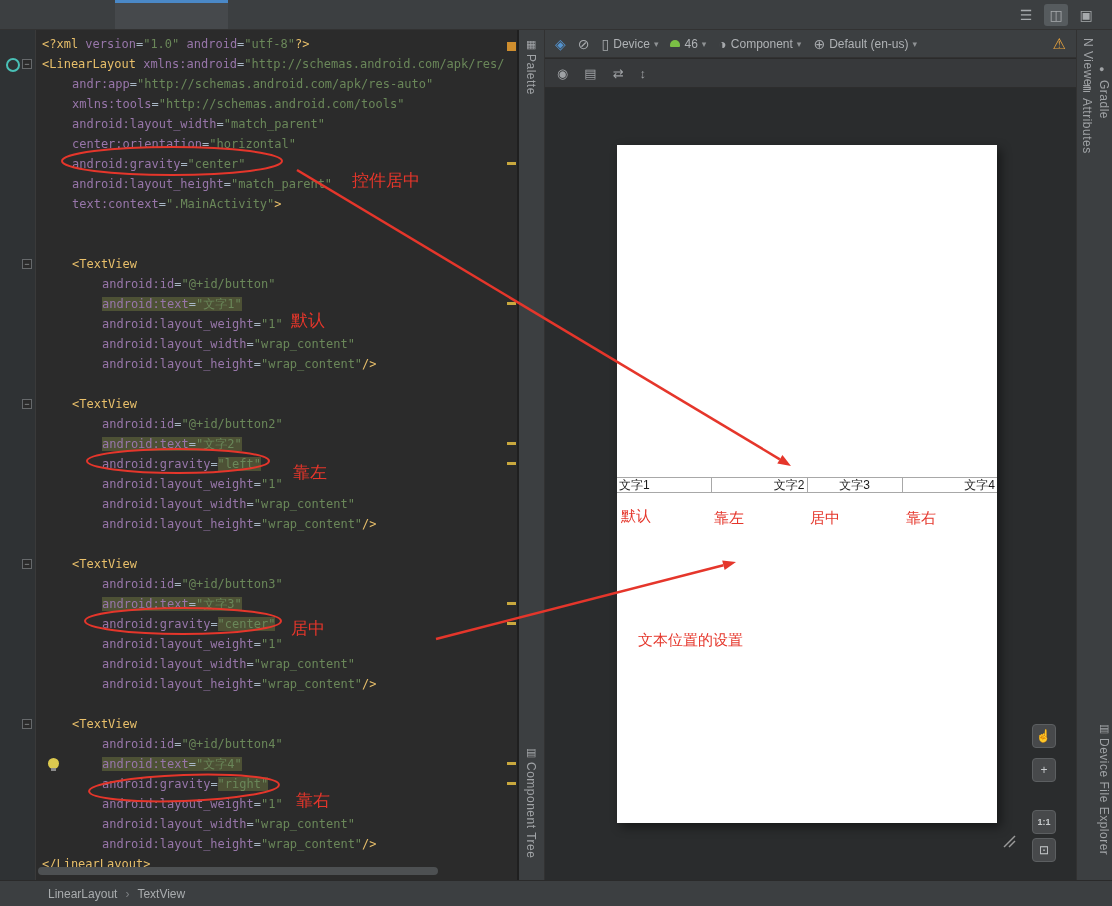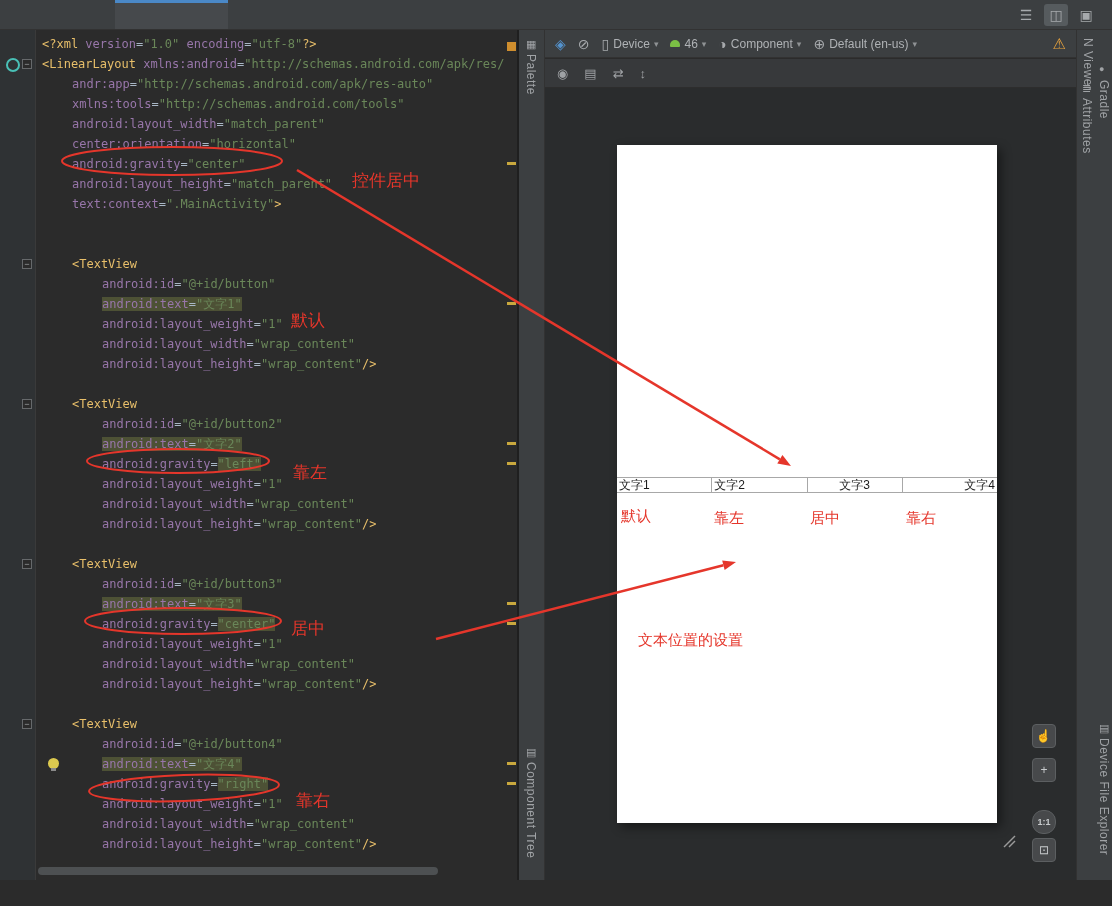--- a/index.html
+++ b/index.html
@@ -85,21 +85,21 @@
 
   <div class="gutter" id="editor-gutter">
       <div class="fold-marker" style="top: 29px;">−</div>
       <div class="fold-marker" style="top: 229px;">−</div>
       <div class="fold-marker" style="top: 369px;">−</div>
       <div class="fold-marker" style="top: 529px;">−</div>
       <div class="fold-marker" style="top: 689px;">−</div>
       <div class="run-icon" style="top: 28px;"></div>
     </div>
   <div id="code-editor">
-      <div class="code-line" style="padding-left: 6px;"><span class="tk-t">&lt;?xml </span><span class="tk-a">version</span><span class="tk-p">=</span><span class="tk-v">"1.0"</span><span class="tk-p"> </span><span class="tk-a">encoding</span><span class="tk-p">=</span><span class="tk-v">"utf-8"</span><span class="tk-t">?&gt;</span></div>
+      <div class="code-line" style="padding-left: 6px;"><span class="tk-t">&lt;?xml </span><span class="tk-a">version</span><span class="tk-p">=</span><span class="tk-v">"1.0"</span><span class="tk-p"> </span><span class="tk-a">android</span><span class="tk-p">=</span><span class="tk-v">"utf-8"</span><span class="tk-t">?&gt;</span></div>
       <div class="code-line" style="padding-left: 6px;"><span class="tk-t">&lt;LinearLayout </span><span class="tk-a">xmlns:android</span><span class="tk-p">=</span><span class="tk-v">"http://schemas.android.com/apk/res/andr</span></div>
       <div class="code-line" style="padding-left: 36px;"><span class="tk-a">andr:app</span><span class="tk-p">=</span><span class="tk-v">"http://schemas.android.com/apk/res-auto"</span></div>
       <div class="code-line" style="padding-left: 36px;"><span class="tk-a">xmlns:tools</span><span class="tk-p">=</span><span class="tk-v">"http://schemas.android.com/tools"</span></div>
       <div class="code-line" style="padding-left: 36px;"><span class="tk-a">android:layout_width</span><span class="tk-p">=</span><span class="tk-v">"match_parent"</span></div>
       <div class="code-line" style="padding-left: 36px;"><span class="tk-a">center:orientation</span><span class="tk-p">=</span><span class="tk-v">"horizontal"</span></div>
       <div class="code-line" style="padding-left: 36px;"><span class="tk-a">android:gravity</span><span class="tk-p">=</span><span class="tk-v">"center"</span></div>
       <div class="code-line" style="padding-left: 36px;"><span class="tk-a">android:layout_height</span><span class="tk-p">=</span><span class="tk-v">"match_parent"</span></div>
       <div class="code-line" style="padding-left: 36px;"><span class="tk-a">text:context</span><span class="tk-p">=</span><span class="tk-v">".MainActivity"</span><span class="tk-t">&gt;</span></div>
       <div class="code-line" style="padding-left: 6px;"></div>
       <div class="code-line" style="padding-left: 6px;"></div>
@@ -126,20 +126,21 @@
       <div class="code-line" style="padding-left: 66px;"><span class="tk-a">android:layout_width</span><span class="tk-p">=</span><span class="tk-v">"wrap_content"</span></div>
       <div class="code-line" style="padding-left: 66px;"><span class="tk-a">android:layout_height</span><span class="tk-p">=</span><span class="tk-v">"wrap_content"</span><span class="tk-t">/&gt;</span></div>
       <div class="code-line" style="padding-left: 6px;"></div>
       <div class="code-line" style="padding-left: 36px;"><span class="tk-t">&lt;TextView</span></div>
       <div class="code-line" style="padding-left: 66px;"><span class="tk-a">android:id</span><span class="tk-p">=</span><span class="tk-v">"@+id/button4"</span></div>
       <div class="code-line" style="padding-left: 66px;"><span class="tk-a tk-h">android:text</span><span class="tk-p tk-h">=</span><span class="tk-v tk-h">"文字4"</span></div>
       <div class="code-line" style="padding-left: 66px;"><span class="tk-a">android:gravity</span><span class="tk-p">=</span><span class="tk-v tk-h">"right"</span></div>
       <div class="code-line" style="padding-left: 66px;"><span class="tk-a">android:layout_weight</span><span class="tk-p">=</span><span class="tk-v">"1"</span></div>
       <div class="code-line" style="padding-left: 66px;"><span class="tk-a">android:layout_width</span><span class="tk-p">=</span><span class="tk-v">"wrap_content"</span></div>
       <div class="code-line" style="padding-left: 66px;"><span class="tk-a">android:layout_height</span><span class="tk-p">=</span><span class="tk-v">"wrap_content"</span><span class="tk-t">/&gt;</span></div>
+      <div class="code-line" style="padding-left: 6px;"><span class="tk-t">&lt;/LinearLayout&gt;</span></div>
       <div class="bulb" style="left: 12px; top: 728px;"></div>
     </div>
   <div class="stripe" id="error-stripe">
     <div class="stripe-top"></div>
   <div class="stripe-mark" style="top: 132px;"></div>
       <div class="stripe-mark" style="top: 272px;"></div>
       <div class="stripe-mark" style="top: 412px;"></div>
       <div class="stripe-mark" style="top: 432px;"></div>
       <div class="stripe-mark" style="top: 572px;"></div>
       <div class="stripe-mark" style="top: 592px;"></div>
@@ -185,44 +186,49 @@
     <span>◉</span>
     <span>▤</span>
     <span>⇄</span>
     <span>↕</span>
   </div>
 
   <div class="canvas"></div>
   <div class="phone"></div>
   <div id="preview-row">
       <div class="pcell" style="text-align: left;">文字1</div>
-      <div class="pcell" style="text-align: left;">文字2</div>
+      <div class="pcell" style="text-align: right;">文字2</div>
       <div class="pcell" style="text-align: center;">文字3</div>
       <div class="pcell" style="text-align: right;">文字4</div>
     </div>
   <svg class="resize-corner" width="16" height="16">
     <line x1="4" y1="15" x2="15" y2="4" stroke="#9a9a9a" stroke-width="1.5"></line>
     <line x1="9" y1="15" x2="15" y2="9" stroke="#9a9a9a" stroke-width="1.5"></line>
   </svg>
 
   <div class="zoom-btn" style="top:724px;">☝</div>
   <div class="zoom-btn" style="top:758px;">+</div>
-  <div class="zoom-btn ratio" style="top:810px;border-radius:11px;">1:1</div>
+  <div class="zoom-btn ratio" style="top:810px;">1:1</div>
   <div class="zoom-btn" style="top:838px;">⊡</div>
 
   <div class="right-strip">
     <span class="vlabel" style="left:4px;top:8px;">N Viewer</span>
     <span class="strip-ic" style="left:5px;top:52px;">≣</span>
     <span class="vlabel" style="left:3px;top:68px;">Attributes</span>
     <span class="strip-ic" style="left:22px;top:34px;font-size:9px;">●</span>
     <span class="vlabel" style="left:20px;top:50px;">Gradle</span>
     <span class="strip-ic" style="left:22px;top:692px;">▤</span>
     <span class="vlabel" style="left:20px;top:708px;">Device File Explorer</span>
   </div>
 
+  <div class="status-bar">
+    <span>LinearLayout</span>
+    <span class="sep">›</span>
+    <span>TextView</span>
+  </div>
 
   <svg id="annot-svg">
       <ellipse cx="172" cy="161" rx="110" ry="14" fill="none" stroke="#e5362b" stroke-width="2"></ellipse>
       <ellipse cx="178" cy="461" rx="91" ry="12" fill="none" stroke="#e5362b" stroke-width="2"></ellipse>
       <ellipse cx="183" cy="621" rx="98" ry="13" fill="none" stroke="#e5362b" stroke-width="2"></ellipse>
       <ellipse cx="184" cy="788" rx="95" ry="13" transform="rotate(-2 184 788)" fill="none" stroke="#e5362b" stroke-width="2"></ellipse>
       <line x1="297" y1="170" x2="779.8486103552675" y2="459.31819567845986" stroke="#e5362b" stroke-width="2.5"></line>
       <polygon points="791,466 777.2786856162136,463.60719169566465 782.4185350943214,455.02919966125506" fill="#e5362b"></polygon>
       <line x1="436" y1="639" x2="723.4081469012216" y2="565.2319089620198" stroke="#e5362b" stroke-width="2.5"></line>
       <polygon points="736,562 724.6511888096908,570.0749293846269 722.1651049927524,560.3888885394127" fill="#e5362b"></polygon>

